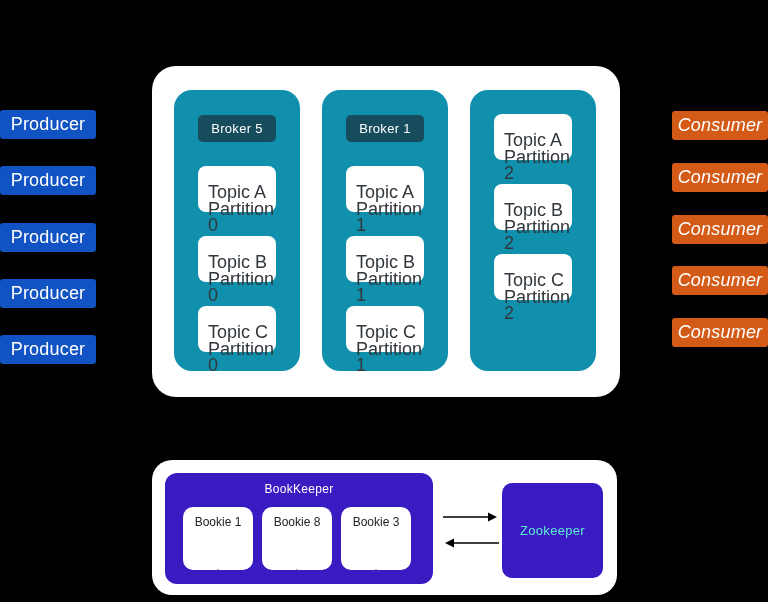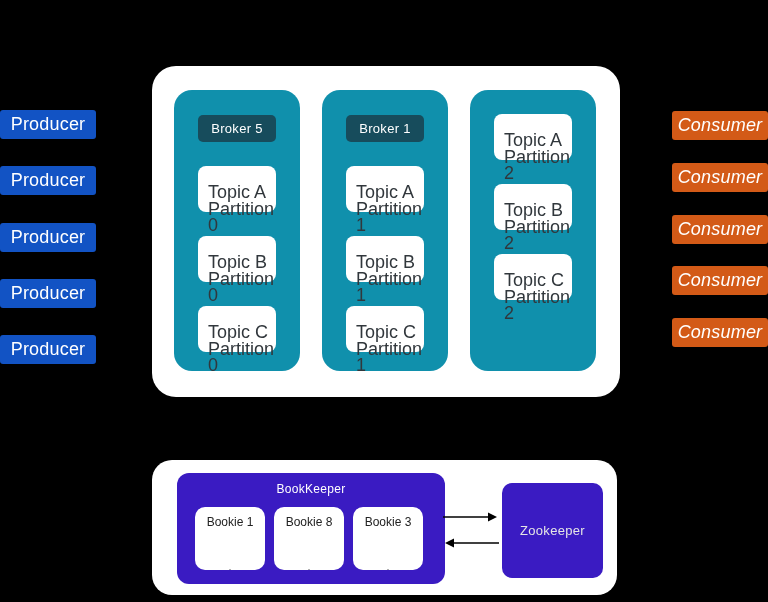--- a/index.html
+++ b/index.html
@@ -34,40 +34,40 @@
     margin:24px auto 0;width:78px;height:46px;border-radius:8px;
     background:#fff;box-sizing:border-box;padding:18px 0 0 10px;
     color:var(--partition_text);font-size:18px;line-height:16.5px;font-weight:500;
   }
   
   .storage-panel{
     position:absolute;left:152px;top:460px;width:465px;height:135px;
     background:var(--panel);border-radius:20px;
   }
   .bookkeeper{
-    position:absolute;left:25px;top:13px;width:268px;height:111px;
+    position:absolute;left:13px;top:13px;width:268px;height:111px;
     border-radius:12px;background:var(--storage_purple);
   }
   .bookkeeper-label{
     position:absolute;top:9px;left:0;width:100%;text-align:center;
     color:#fff;font-size:12px;font-weight:500;letter-spacing:.3px;
   }
   .bookies{position:absolute;left:18px;top:34px;display:flex;gap:9px;}
   .bookie{
     width:70px;height:63px;border-radius:10px;background:#fff;
     display:flex;flex-direction:column;align-items:center;gap:36px;
   }
   .bookie-label{margin-top:8px;font-size:12px;font-weight:500;color:var(--box_text);}
   .db-icon{margin-top:4px;}
   .arrows{position:absolute;left:288px;top:45px;color:var(--arrow);}
   .zookeeper{
     position:absolute;left:350px;top:23px;width:101px;height:95px;
     border-radius:10px;background:var(--storage_purple);
     display:flex;align-items:center;justify-content:center;
-    color:#e5e5e5;font-size:13px;font-weight:500;letter-spacing:.3px;
+    color:#5eead4;font-size:13px;font-weight:500;letter-spacing:.3px;
   }
 </style>
 </head>
 <body>
 
 <div class="stage" style="--background: #000000; --panel: #FFFFFF; --producer: #1253C4; --consumer: #D35A17; --broker_column: #1090AC; --broker_header: #174C5C; --partition_text: #31373C; --storage_purple: #3A1BC2; --arrow: #000000; --box_text: #222222;">
 
   <div>
       <div class="pill producer" style="top: 110px;">Producer</div>
       <div class="pill producer" style="top: 166px;">Producer</div>

